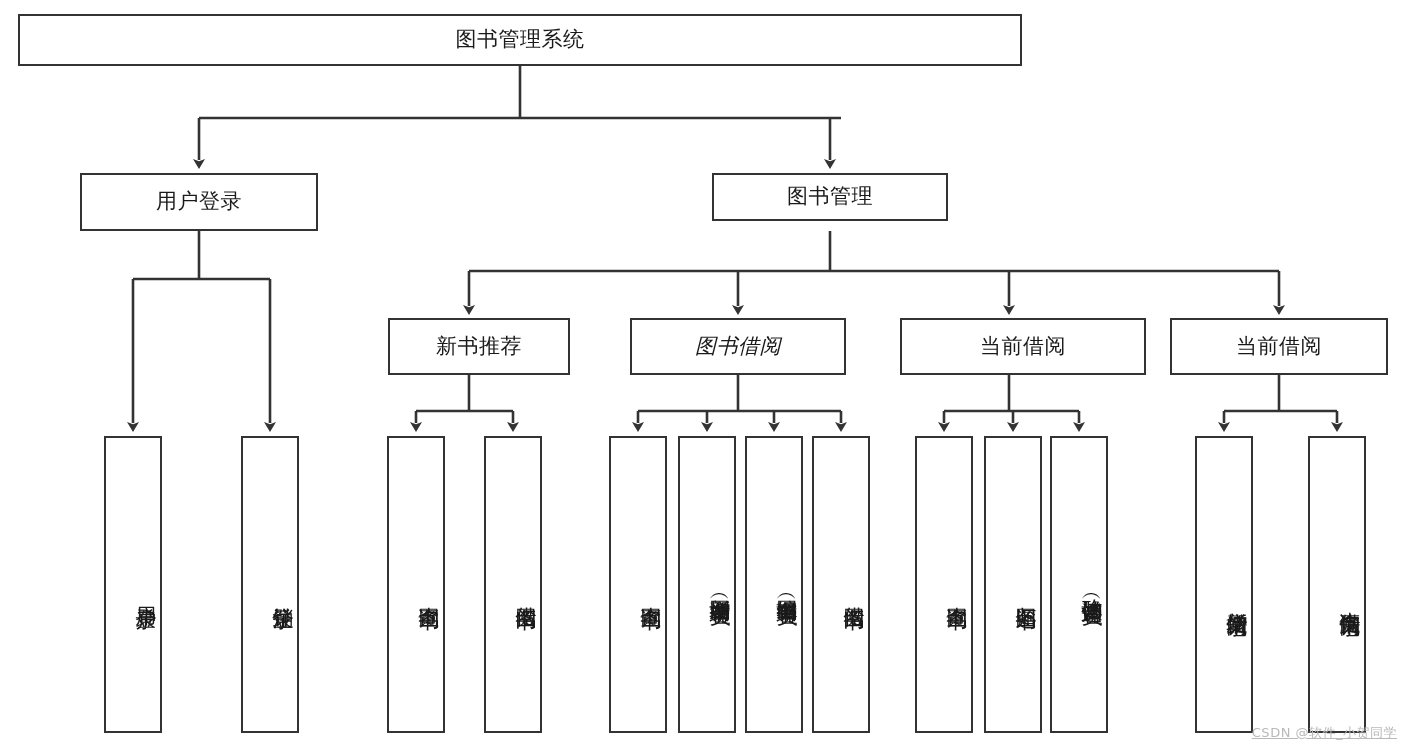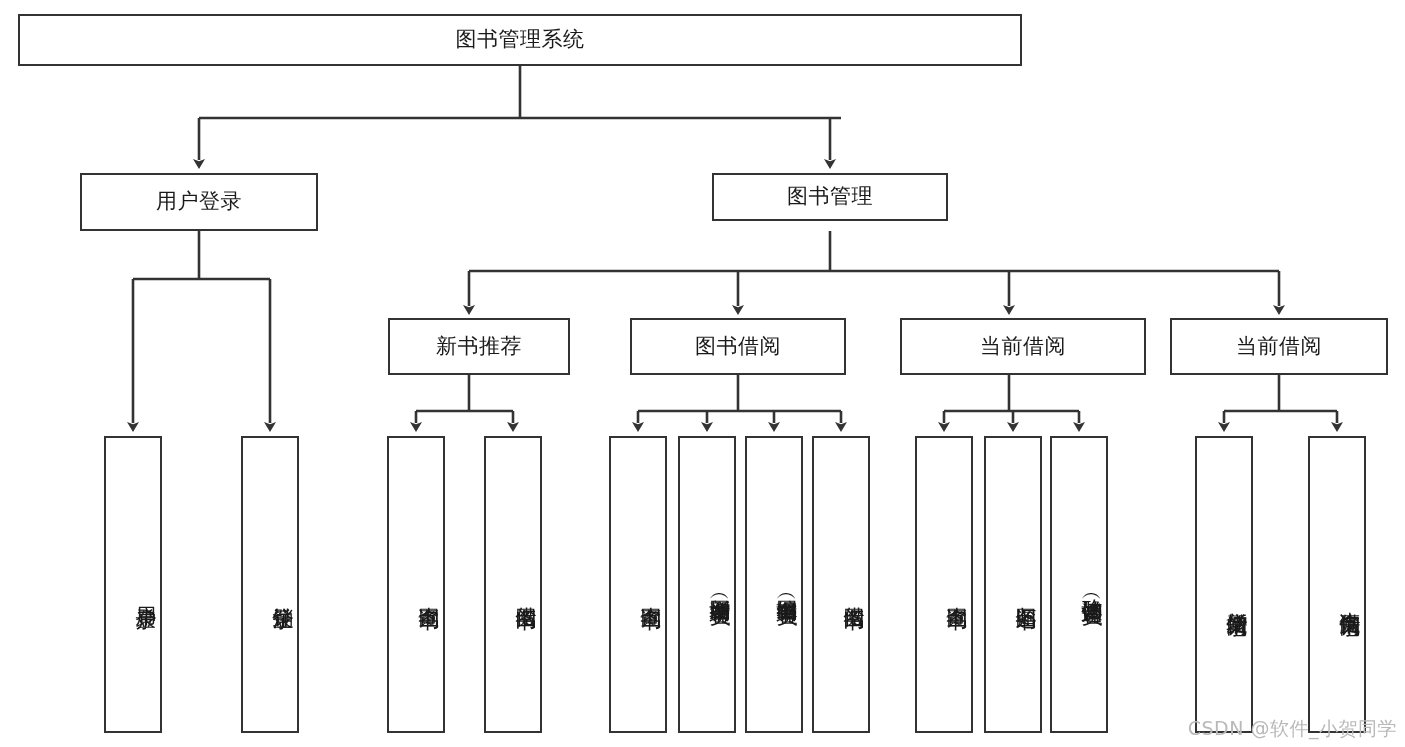--- a/index.html
+++ b/index.html
@@ -55,26 +55,27 @@
   }
   .node.vert .vlabel {
     writing-mode: vertical-rl;
     text-orientation: upright;
     white-space: nowrap;
   }
   .watermark {
     position: absolute;
     right: 8px;
     bottom: 5px;
-    font-size: 19px;
+    font-size: 13px;
     color: #b9b9b9;
     letter-spacing: 0.5px;
     z-index: 5;
     white-space: nowrap;
     font-family: "DejaVu Sans", "Liberation Sans", sans-serif;
+    text-decoration: underline;
   }
 </style>
 </head>
 <body>
 
 <div id="canvas">
 
   <svg class="edges" viewBox="0 0 1405 747" xmlns="http://www.w3.org/2000/svg">
     <defs>
       <marker id="arrow" markerWidth="10" markerHeight="12" refX="1" refY="6" orient="auto" markerUnits="userSpaceOnUse">
@@ -132,21 +133,21 @@
   <div class="node horiz" style="left:80px; top:173px; width:238px; height:58px;">
     <span>用户登录</span>
   </div>
   <div class="node horiz" style="left:712px; top:173px; width:236px; height:48px;">
     <span>图书管理</span>
   </div>
 
   <div class="node horiz" style="left:360px; top:318px; width:182px; height:57px;margin-left:28px;">
     <span>新书推荐</span>
   </div>
-  <div class="node horiz" style="left:630px; top:318px; width:216px; height:57px;">
+  <div class="node horiz" style="left:630px; top:318px; width:216px; height:57px;font-style:italic;">
     <span>图书借阅</span>
   </div>
   <div class="node horiz" style="left:900px; top:318px; width:246px; height:57px;">
     <span>当前借阅</span>
   </div>
   <div class="node horiz" style="left:1170px; top:318px; width:218px; height:57px;">
     <span>当前借阅</span>
   </div>
 
   <div class="node vert" style="left:104px; top:436px; width:58px; height:297px;">

